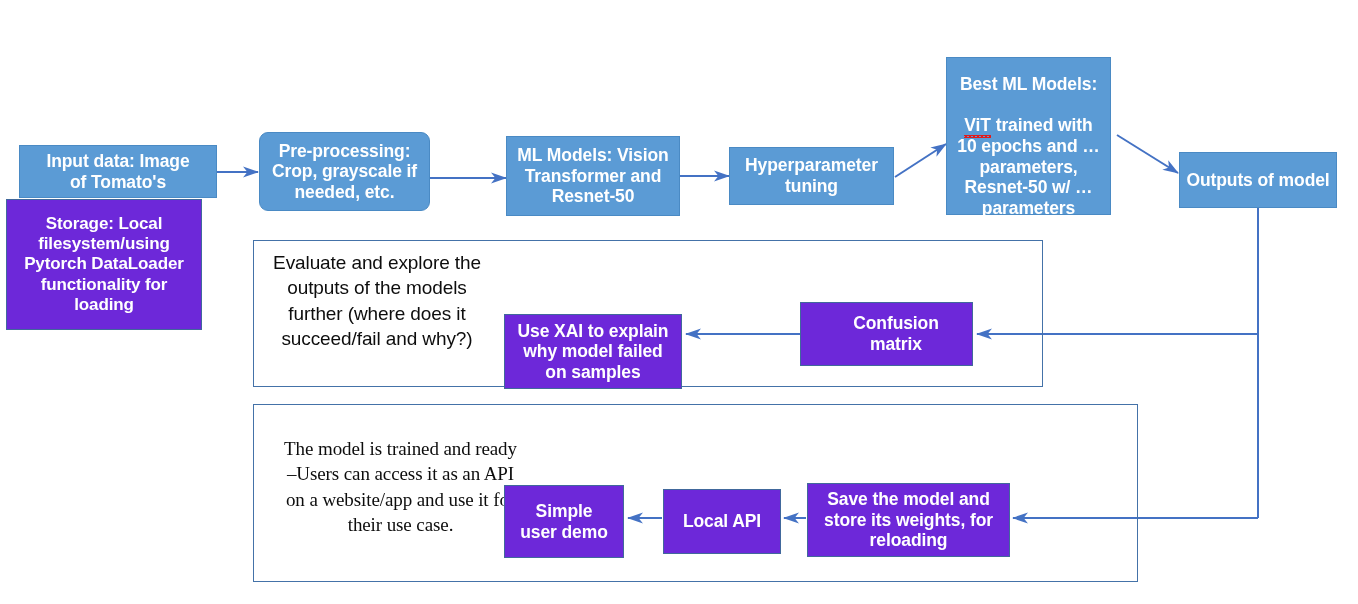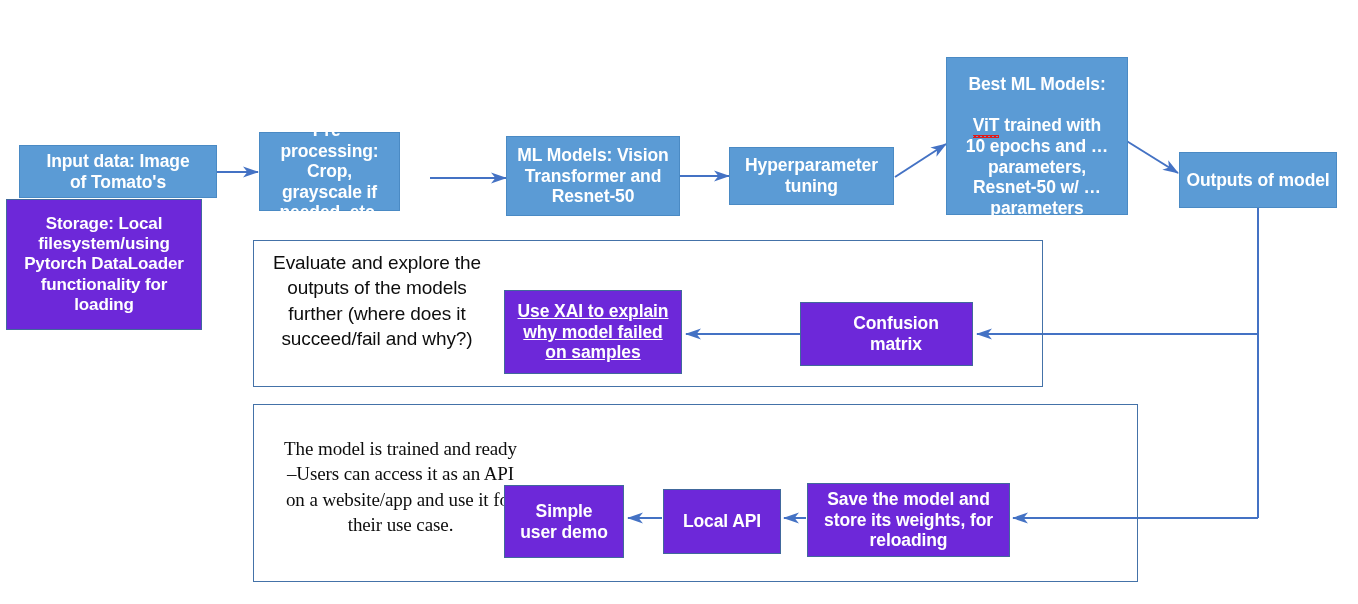--- a/index.html
+++ b/index.html
@@ -130,45 +130,45 @@
 
   <div class="node blue" style="left:19px; top:145px; width:198px; height:53px;">Input data: Image
 of Tomato's</div>
 
   <div class="node green" style="left:6px; top:199px; width:196px; height:131px; font-size:17px;">Storage: Local
 filesystem/using
 Pytorch DataLoader
 functionality for
 loading</div>
 
-  <div class="node blue" style="left:259px; top:132px; width:141px; height:79px;">Pre-processing:
+  <div class="node blue" style="left:259px; top:132px; width:171px; height:79px;border-radius:9px;">Pre-processing:
 Crop, grayscale if
 needed, etc.</div>
 
   <div class="node blue" style="left:506px; top:136px; width:174px; height:80px;">ML Models: Vision
 Transformer and
 Resnet-50</div>
 
   <div class="node blue" style="left:729px; top:147px; width:165px; height:58px;">Hyperparameter
 tuning</div>
 
-  <div class="node blue" style="left:946px; top:57px; width:182px; height:158px;">
+  <div class="node blue" style="left:946px; top:57px; width:165px; height:158px;">
     <div style="white-space:pre-line;">
       <span>Best ML Models:</span><br>
       <span class="squig">ViT</span><span> trained with
 10 epochs and …
 parameters,
 Resnet-50 w/ …
 parameters</span>
     </div>
   </div>
 
   <div class="node blue" style="left:1179px; top:152px; width:158px; height:56px;">Outputs of model</div>
 
-  <div class="node green" style="left:504px; top:290px; width:178px; height:84px;text-decoration:underline;">Use XAI to explain
+  <div class="node green" style="left:504px; top:314px; width:178px; height:75px;">Use XAI to explain
 why model failed
 on samples</div>
 
   <div class="node green" style="left:800px; top:302px; width:173px; height:64px;padding-left:24px;">Confusion matrix</div>
 
   <div class="node green" style="left:504px; top:485px; width:120px; height:73px;">Simple
 user demo</div>
 
   <div class="node green" style="left:663px; top:489px; width:118px; height:65px;">Local API</div>
 

